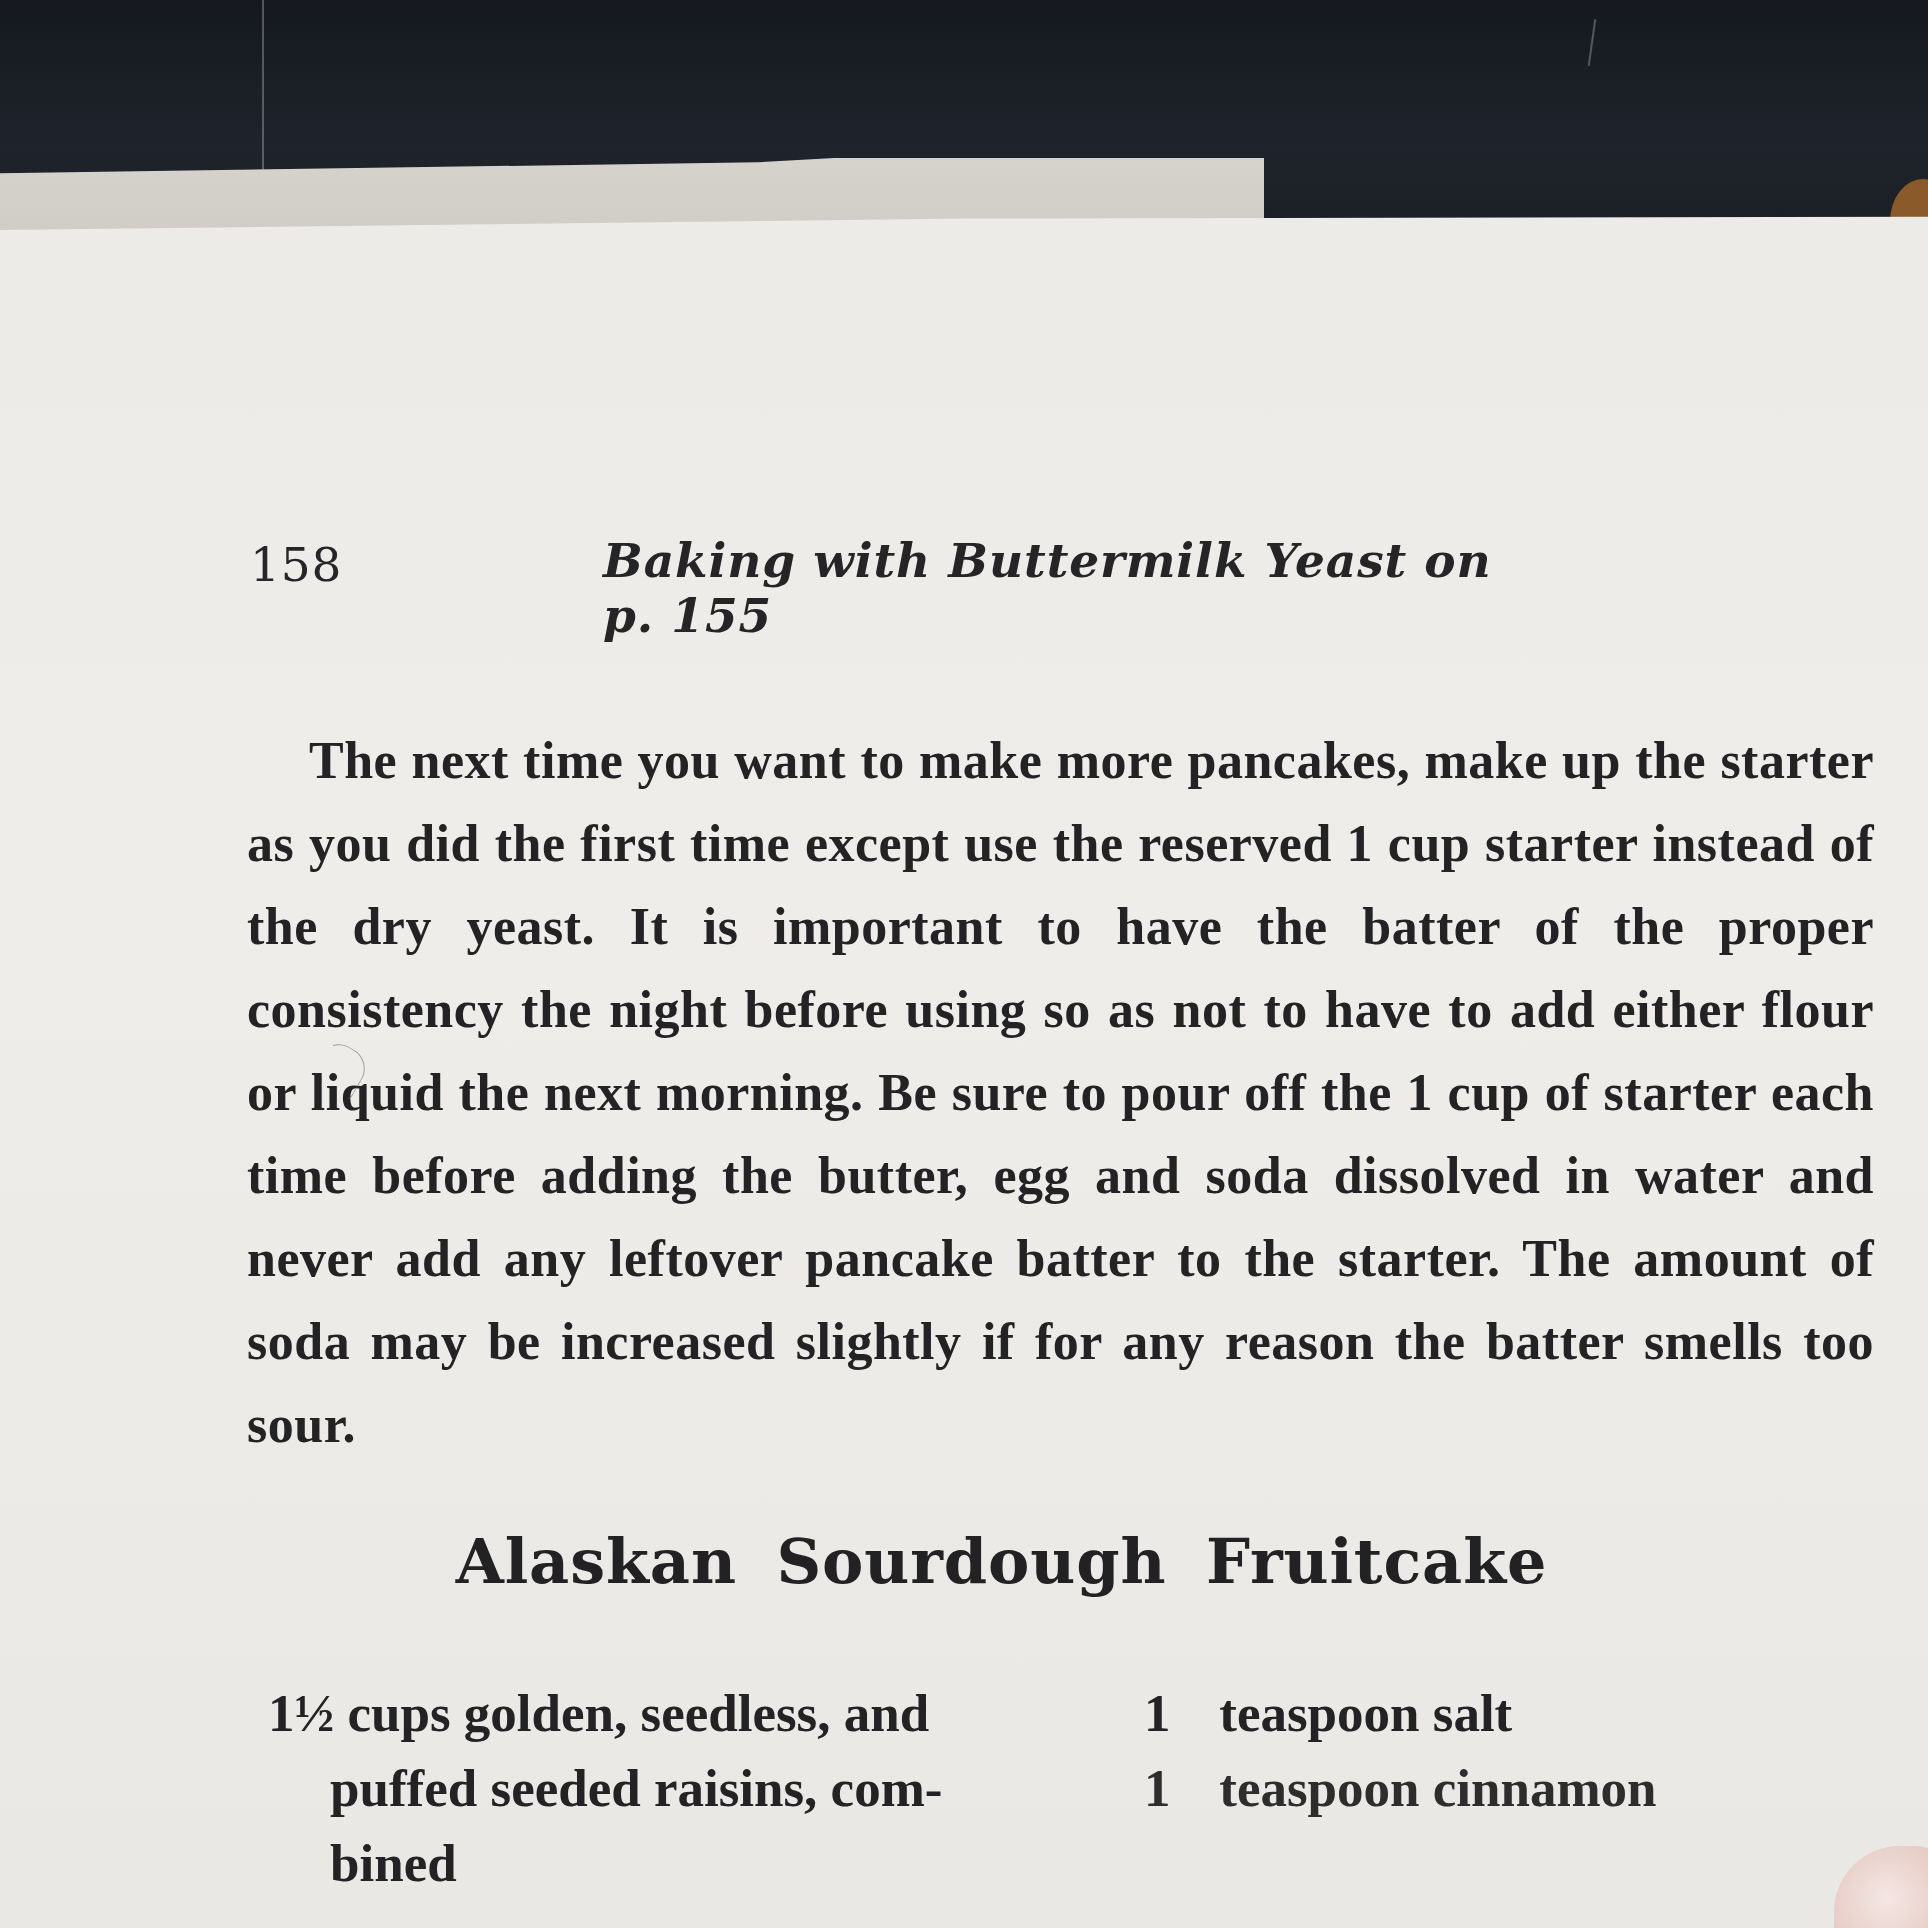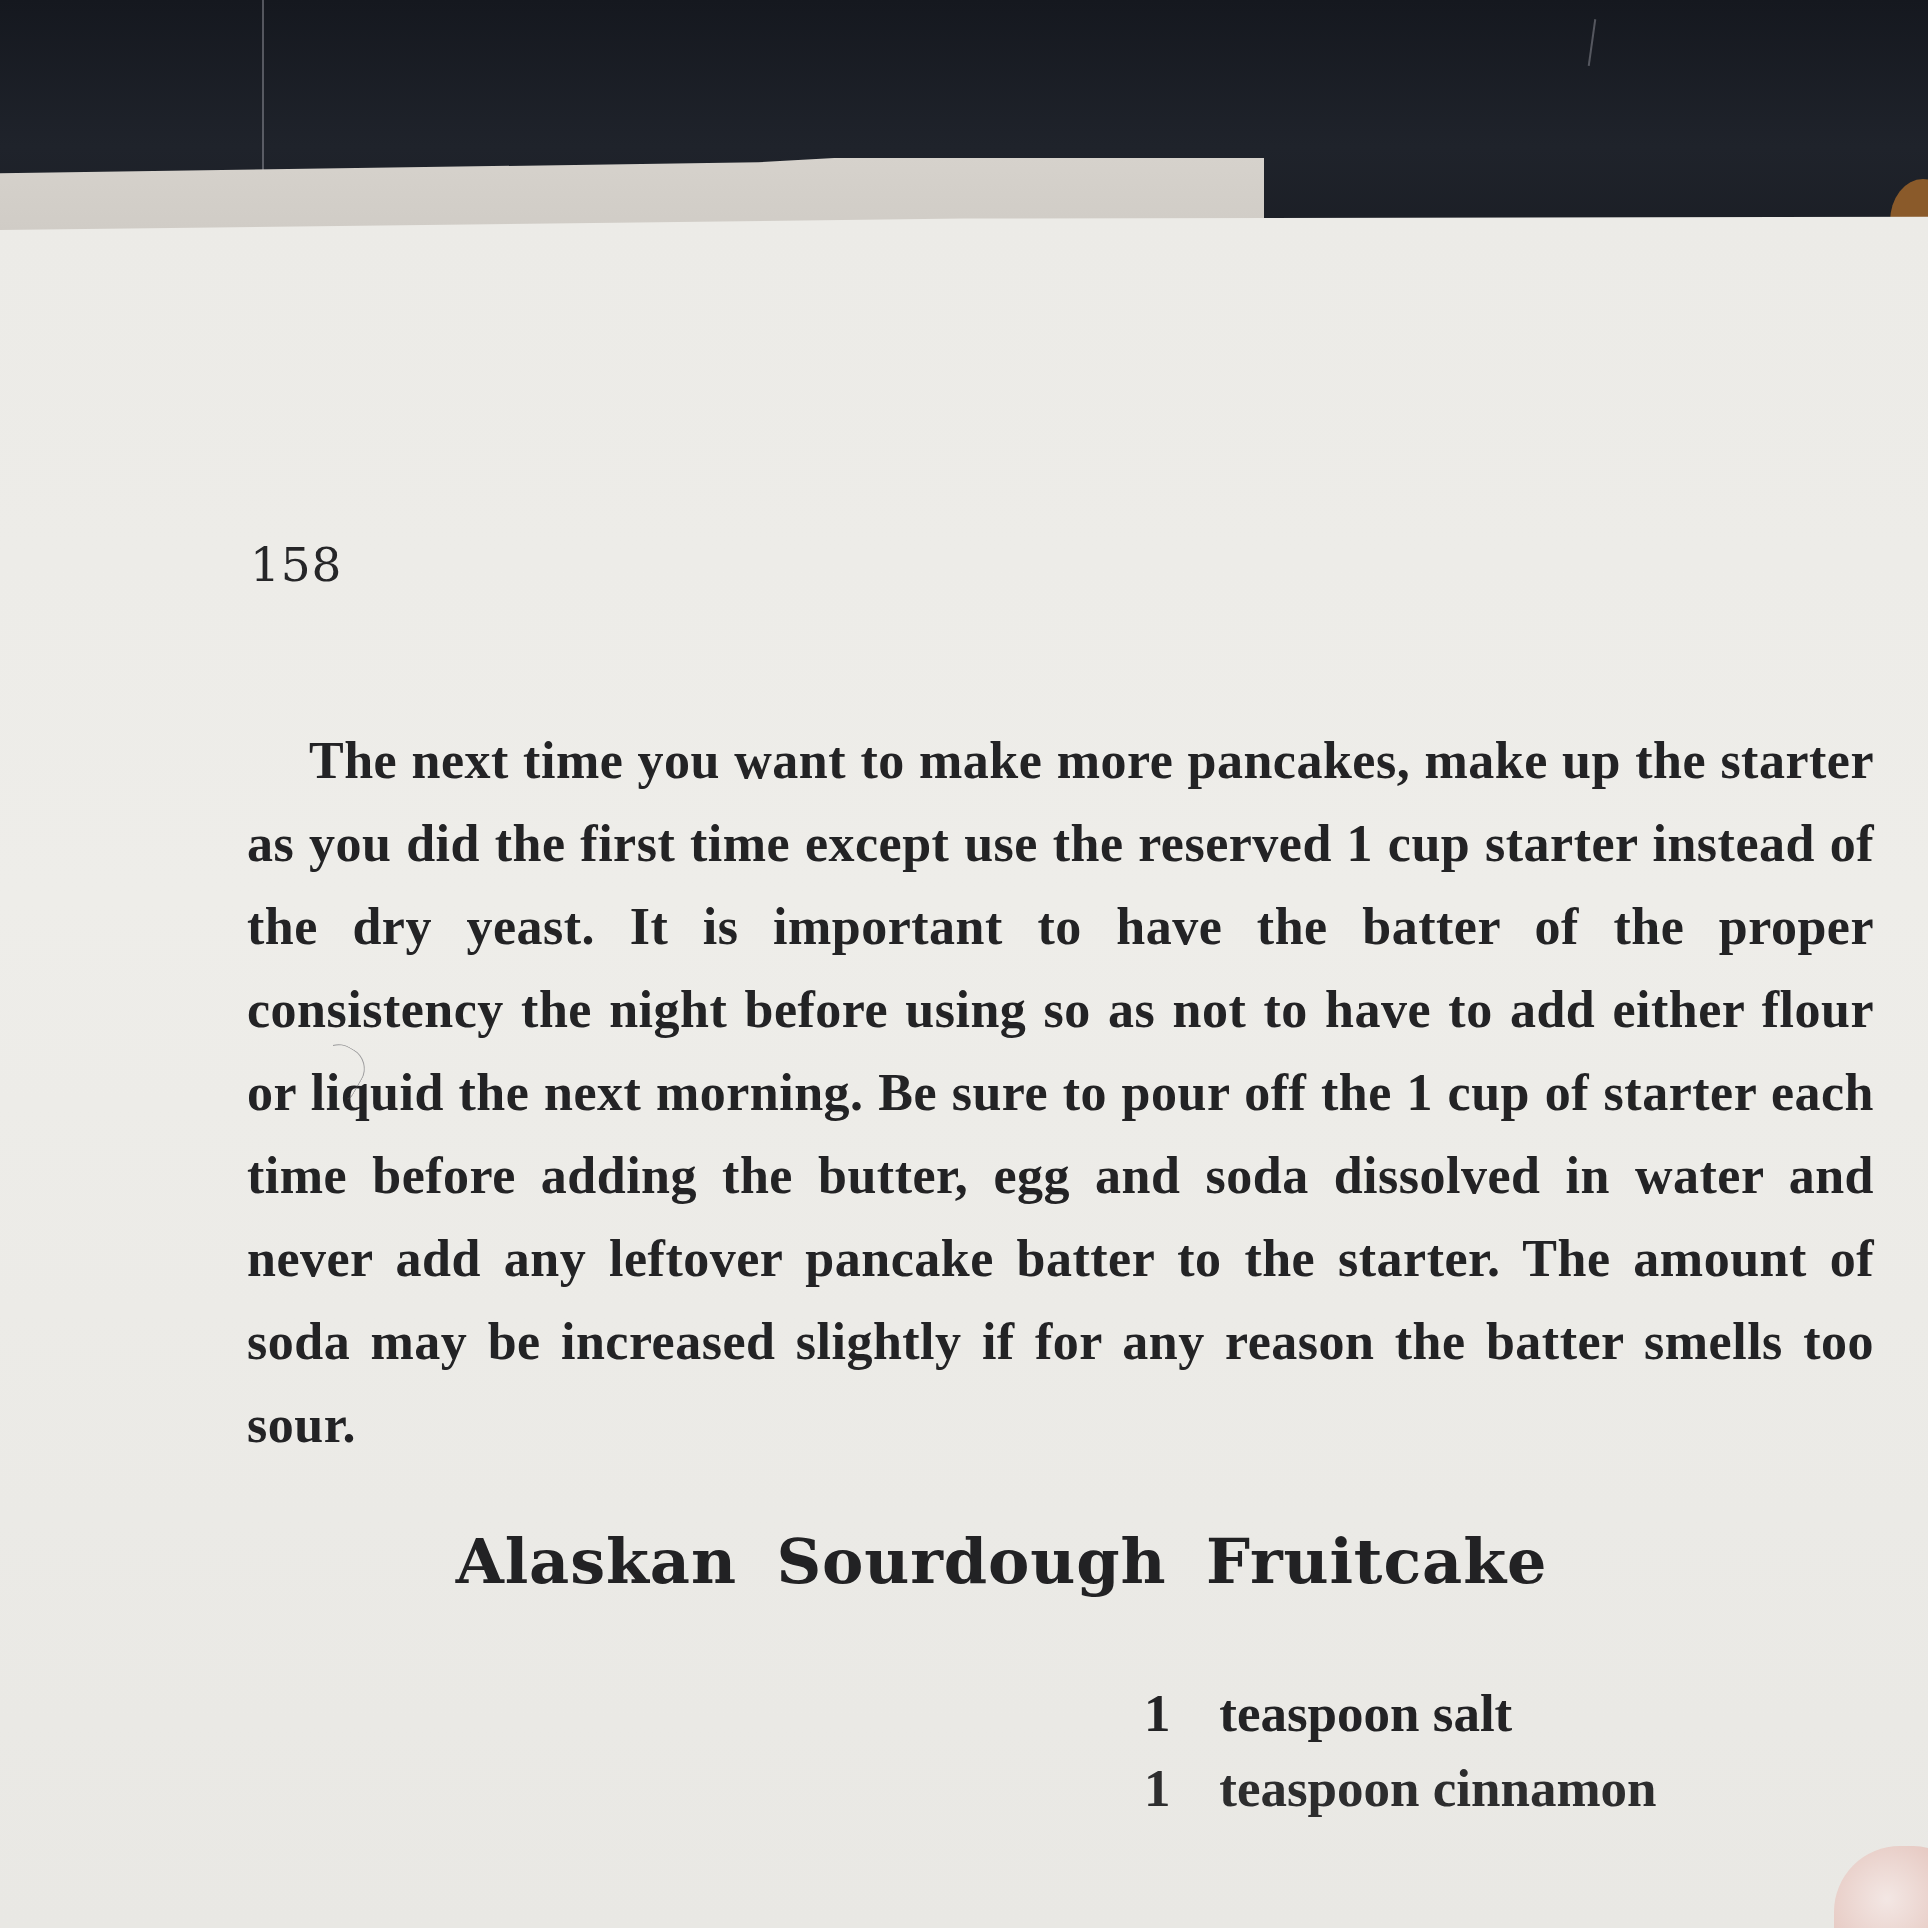--- a/index.html
+++ b/index.html
@@ -81,28 +81,35 @@
   <div class="scratch" style="left:262px;top:0;height:188px;"></div>
   <div class="scratch" style="left:1591px;top:19px;height:47px;transform:rotate(8deg);"></div>
 </div>
 <div class="under-sheet"></div>
 <div class="finger-top"></div>
 
 <div class="page"></div>
 
 <div class="running-head">
   <span class="page-number">158</span>
+  <span class="header-title">Baking with Buttermilk Yeast on p. 155</span>
 </div>
 
 <p class="body-para">The next time you want to make more pancakes, make up the starter as you did the first time except use the reserved 1 cup starter instead of the dry yeast. It is important to have the batter of the proper consistency the night before using so as not to have to add either flour or liquid the next morning. Be sure to pour off the 1 cup of starter each time before adding the butter, egg and soda dissolved in water and never add any leftover pancake batter to the starter. The amount of soda may be increased slightly if for any reason the batter smells too sour.</p>
 <div class="hair"></div>
 
 <div class="recipe-title">Alaskan Sourdough Fruitcake</div>
 
 <div class="ingredients">
+  <div class="col col-left">
+    <div class="ing">
+      <span class="qty">1½</span>
+      <span>cups golden, seedless, and puffed seeded raisins, com-<br>bined</span>
+    </div>
+  </div>
   <div class="col col-right">
     <div class="ing">
       <span class="qty">1</span>
       <span>teaspoon salt</span>
     </div>
     <div class="ing cut">
       <span class="qty">1</span>
       <span>teaspoon cinnamon</span>
     </div>
   </div>

